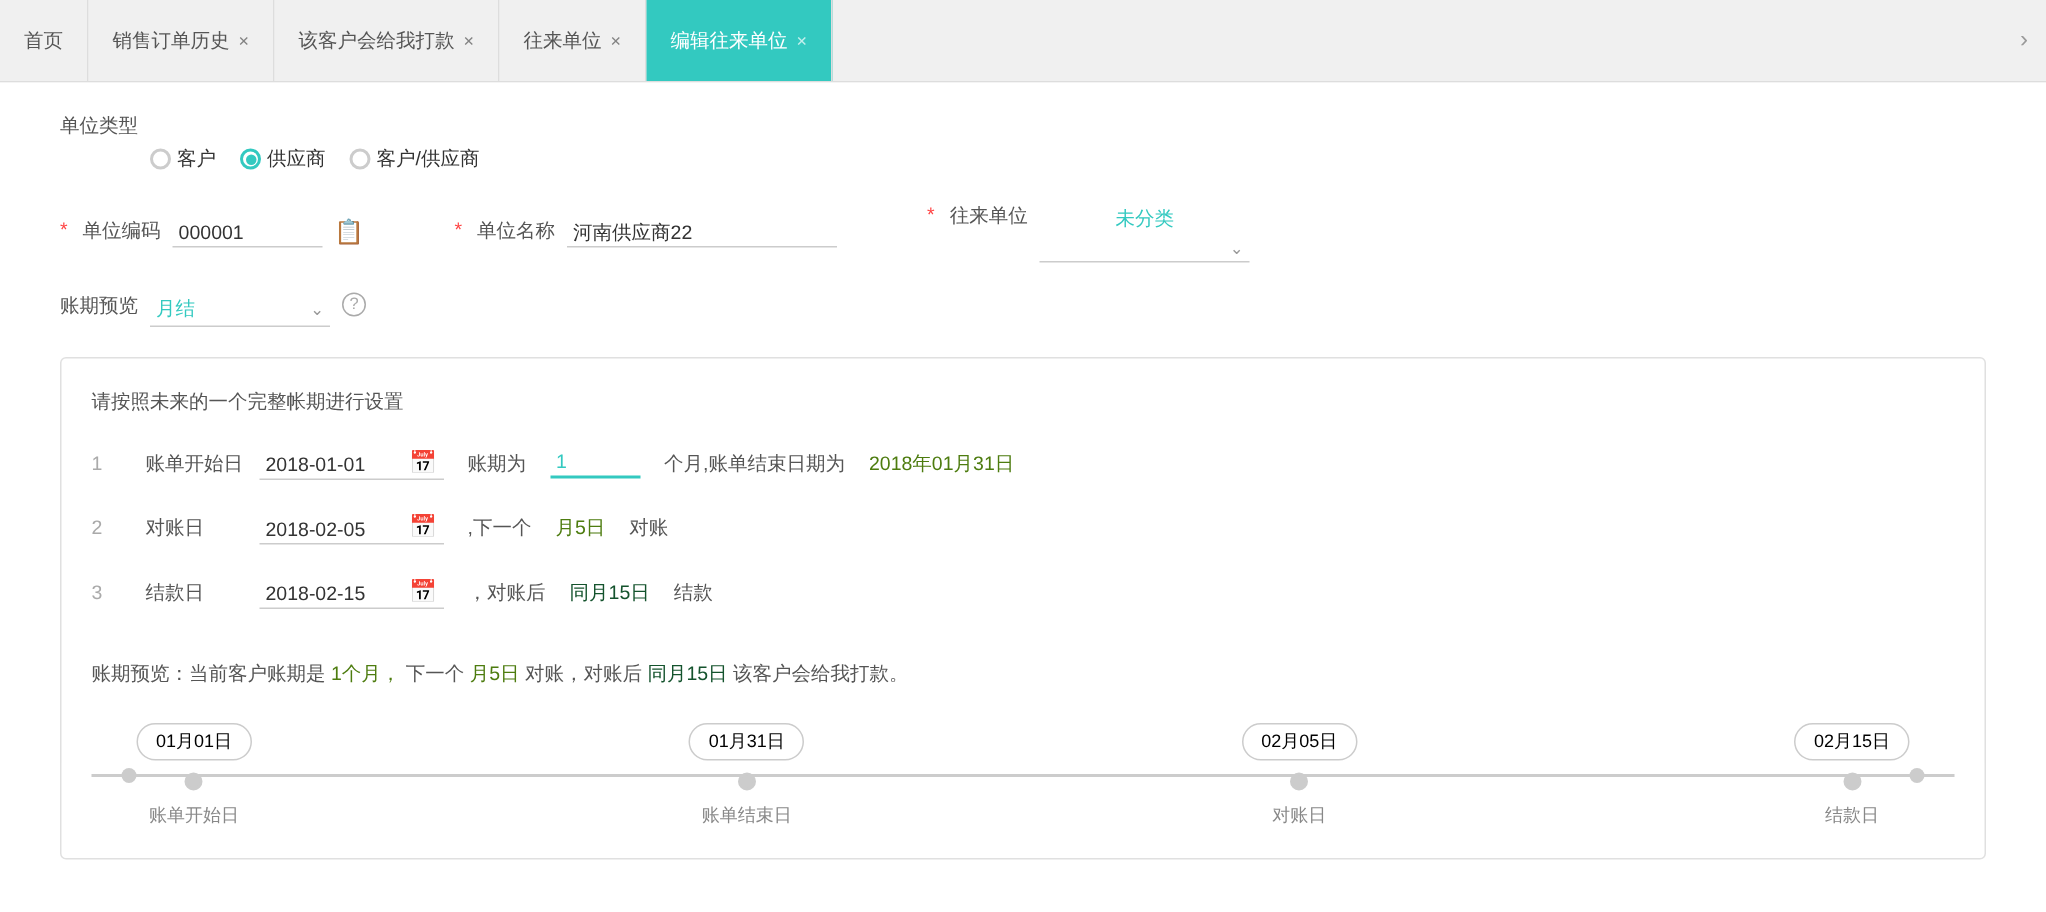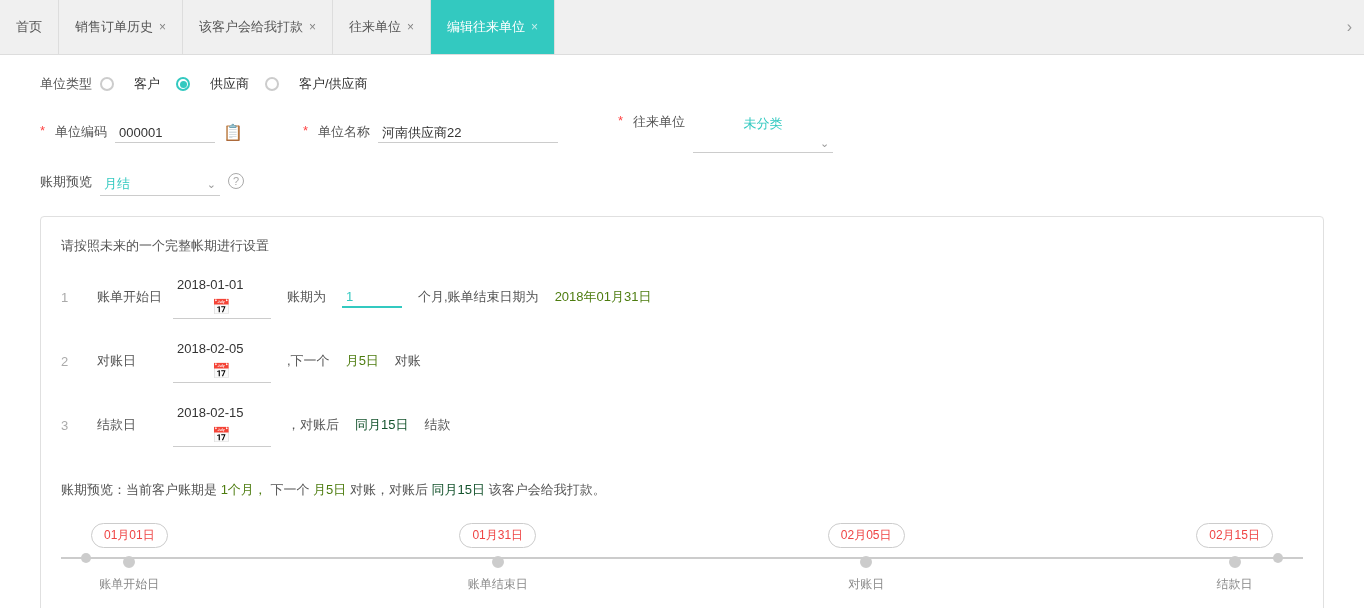--- a/index.html
+++ b/index.html
@@ -78,22 +78,23 @@
 
     
     .radio-group {
       display: flex;
       align-items: center;
       gap: 16px;
     }
     .radio-item {
       display: flex;
       align-items: center;
-      gap: 20px;
-      cursor: pointer;
+      gap: 4px;
+      cursor: pointer;
+      margin-top: 22px;
     }
     .radio-circle {
       width: 14px;
       height: 14px;
       border-radius: 50%;
       border: 2px solid #ccc;
       display: inline-flex;
       align-items: center;
       justify-content: center;
     }
@@ -188,25 +189,24 @@
       color: #aaa;
       font-size: 13px;
     }
     .row-type-label {
       width: 60px;
       color: #555;
       white-space: nowrap;
     }
     .date-input-wrap {
       display: flex;
-      align-items: center;
+      align-items: flex-end;
       gap: 6px;
       border-bottom: 1px solid #ccc;
       padding: 2px 4px;
-      flex-direction: column;
     }
     .date-input {
       border: none;
       outline: none;
       font-size: 13px;
       color: #333;
       background: transparent;
       width: 90px;
     }
     .cal-icon {
@@ -286,21 +286,21 @@
       border-radius: 50%;
       background: #ccc;
       border: 2px solid #ccc;
     }
     .node-pill {
       background: #fff;
       border: 1px solid #ccc;
       border-radius: 14px;
       padding: 3px 12px;
       font-size: 12px;
-      color: #ef4444;
+      color: #000000;
       white-space: nowrap;
     }
     .node-label {
       font-size: 12px;
       color: #888;
       white-space: nowrap;
     }
     .timeline-start-dot, .timeline-end-dot {
       width: 10px;
       height: 10px;

